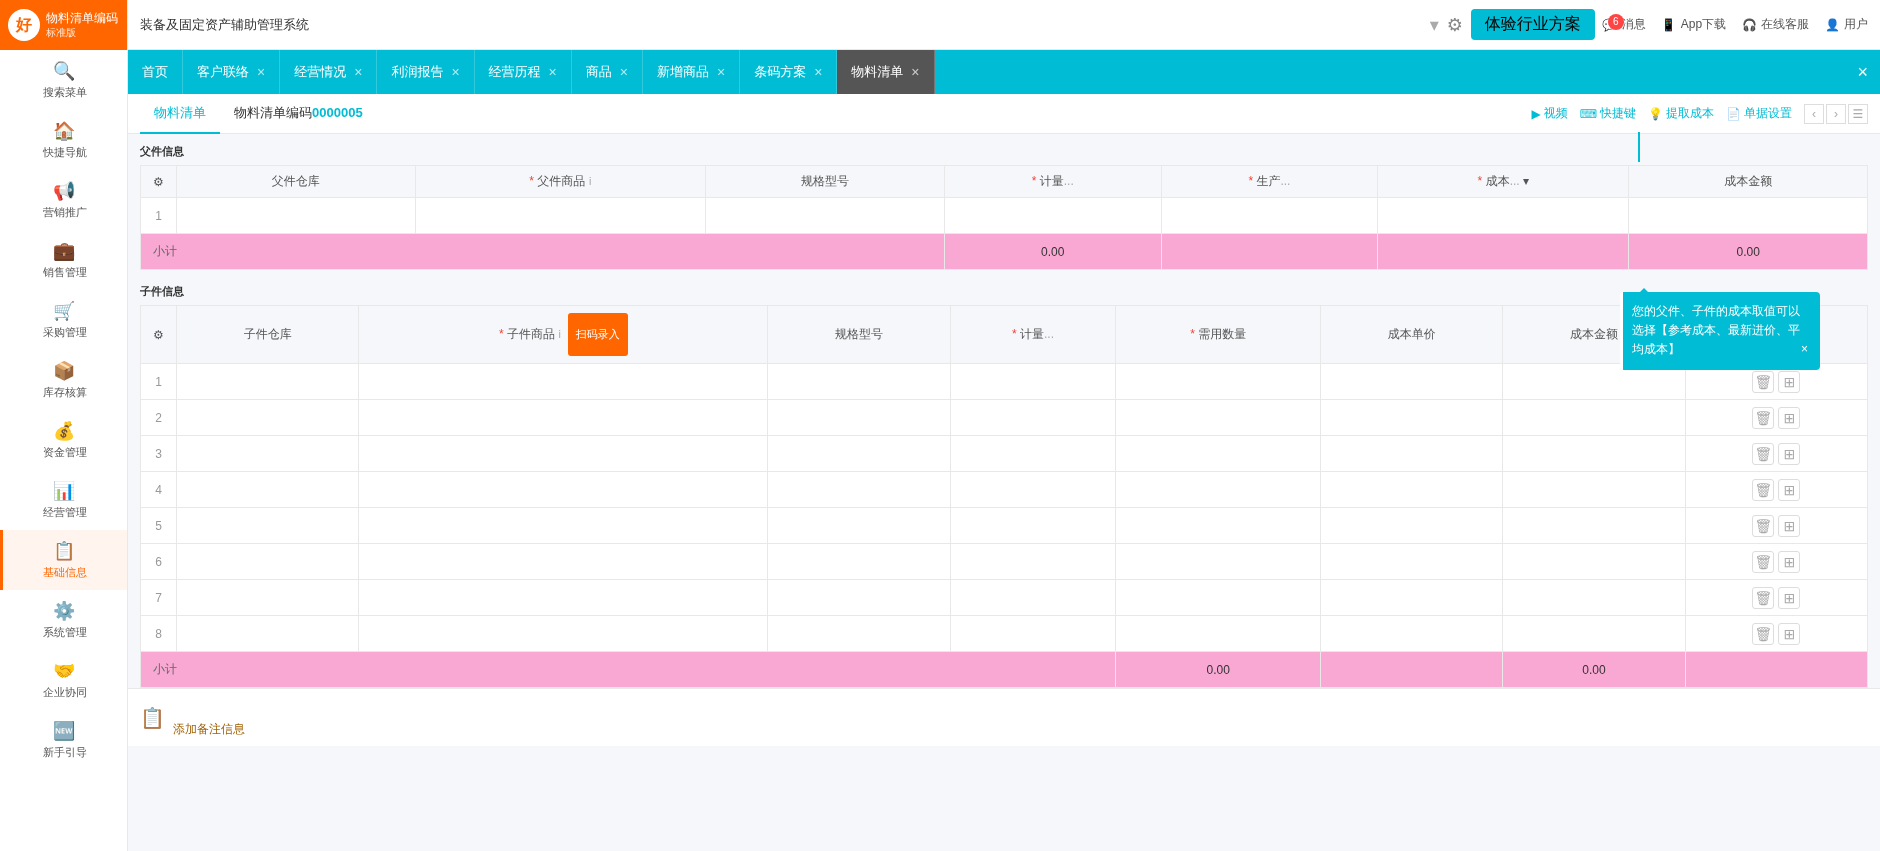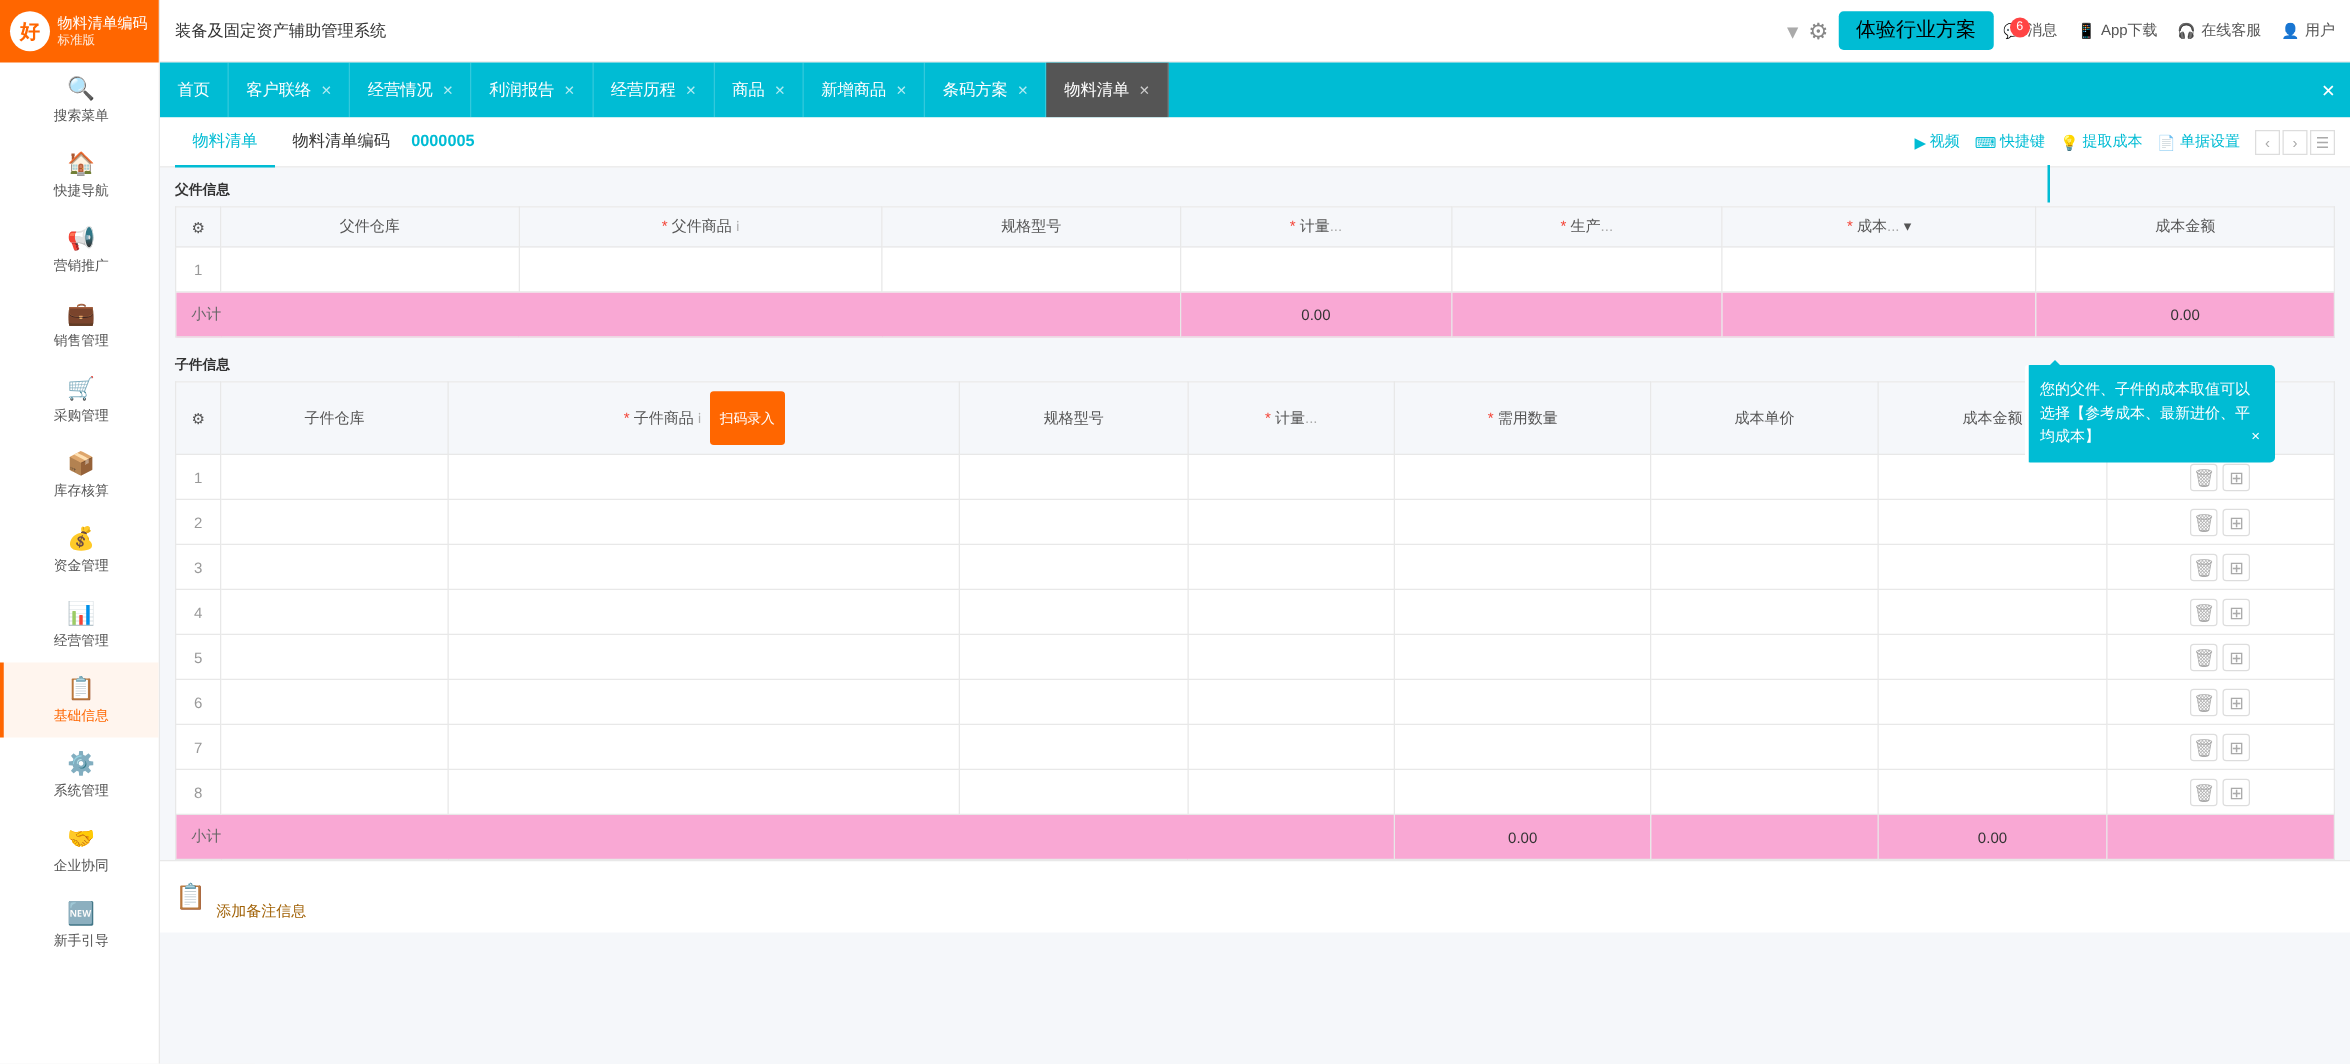--- a/index.html
+++ b/index.html
@@ -488,21 +488,21 @@
   </div>
 
   <div class="content">
 
     <div class="subtabs">
       <div class="subtab active">
         <span>物料清单</span>
       </div>
       <div class="subtab" style="color:#333;">
         <span>物料清单编码</span>
-        <span style="margin-left:17px;color:#00bcd4;font-weight:bold;">0000005</span>
+        <span style="margin-left:0;color:#00bcd4;font-weight:bold;">0000005</span>
       </div>
 
       <div class="subtabs-right">
         <div class="subtabs-right-item">
           <span>▶</span>
           <span>视频</span>
         </div>
         <div class="subtabs-right-item">
           <span>⌨</span>
           <span>快捷键</span>

